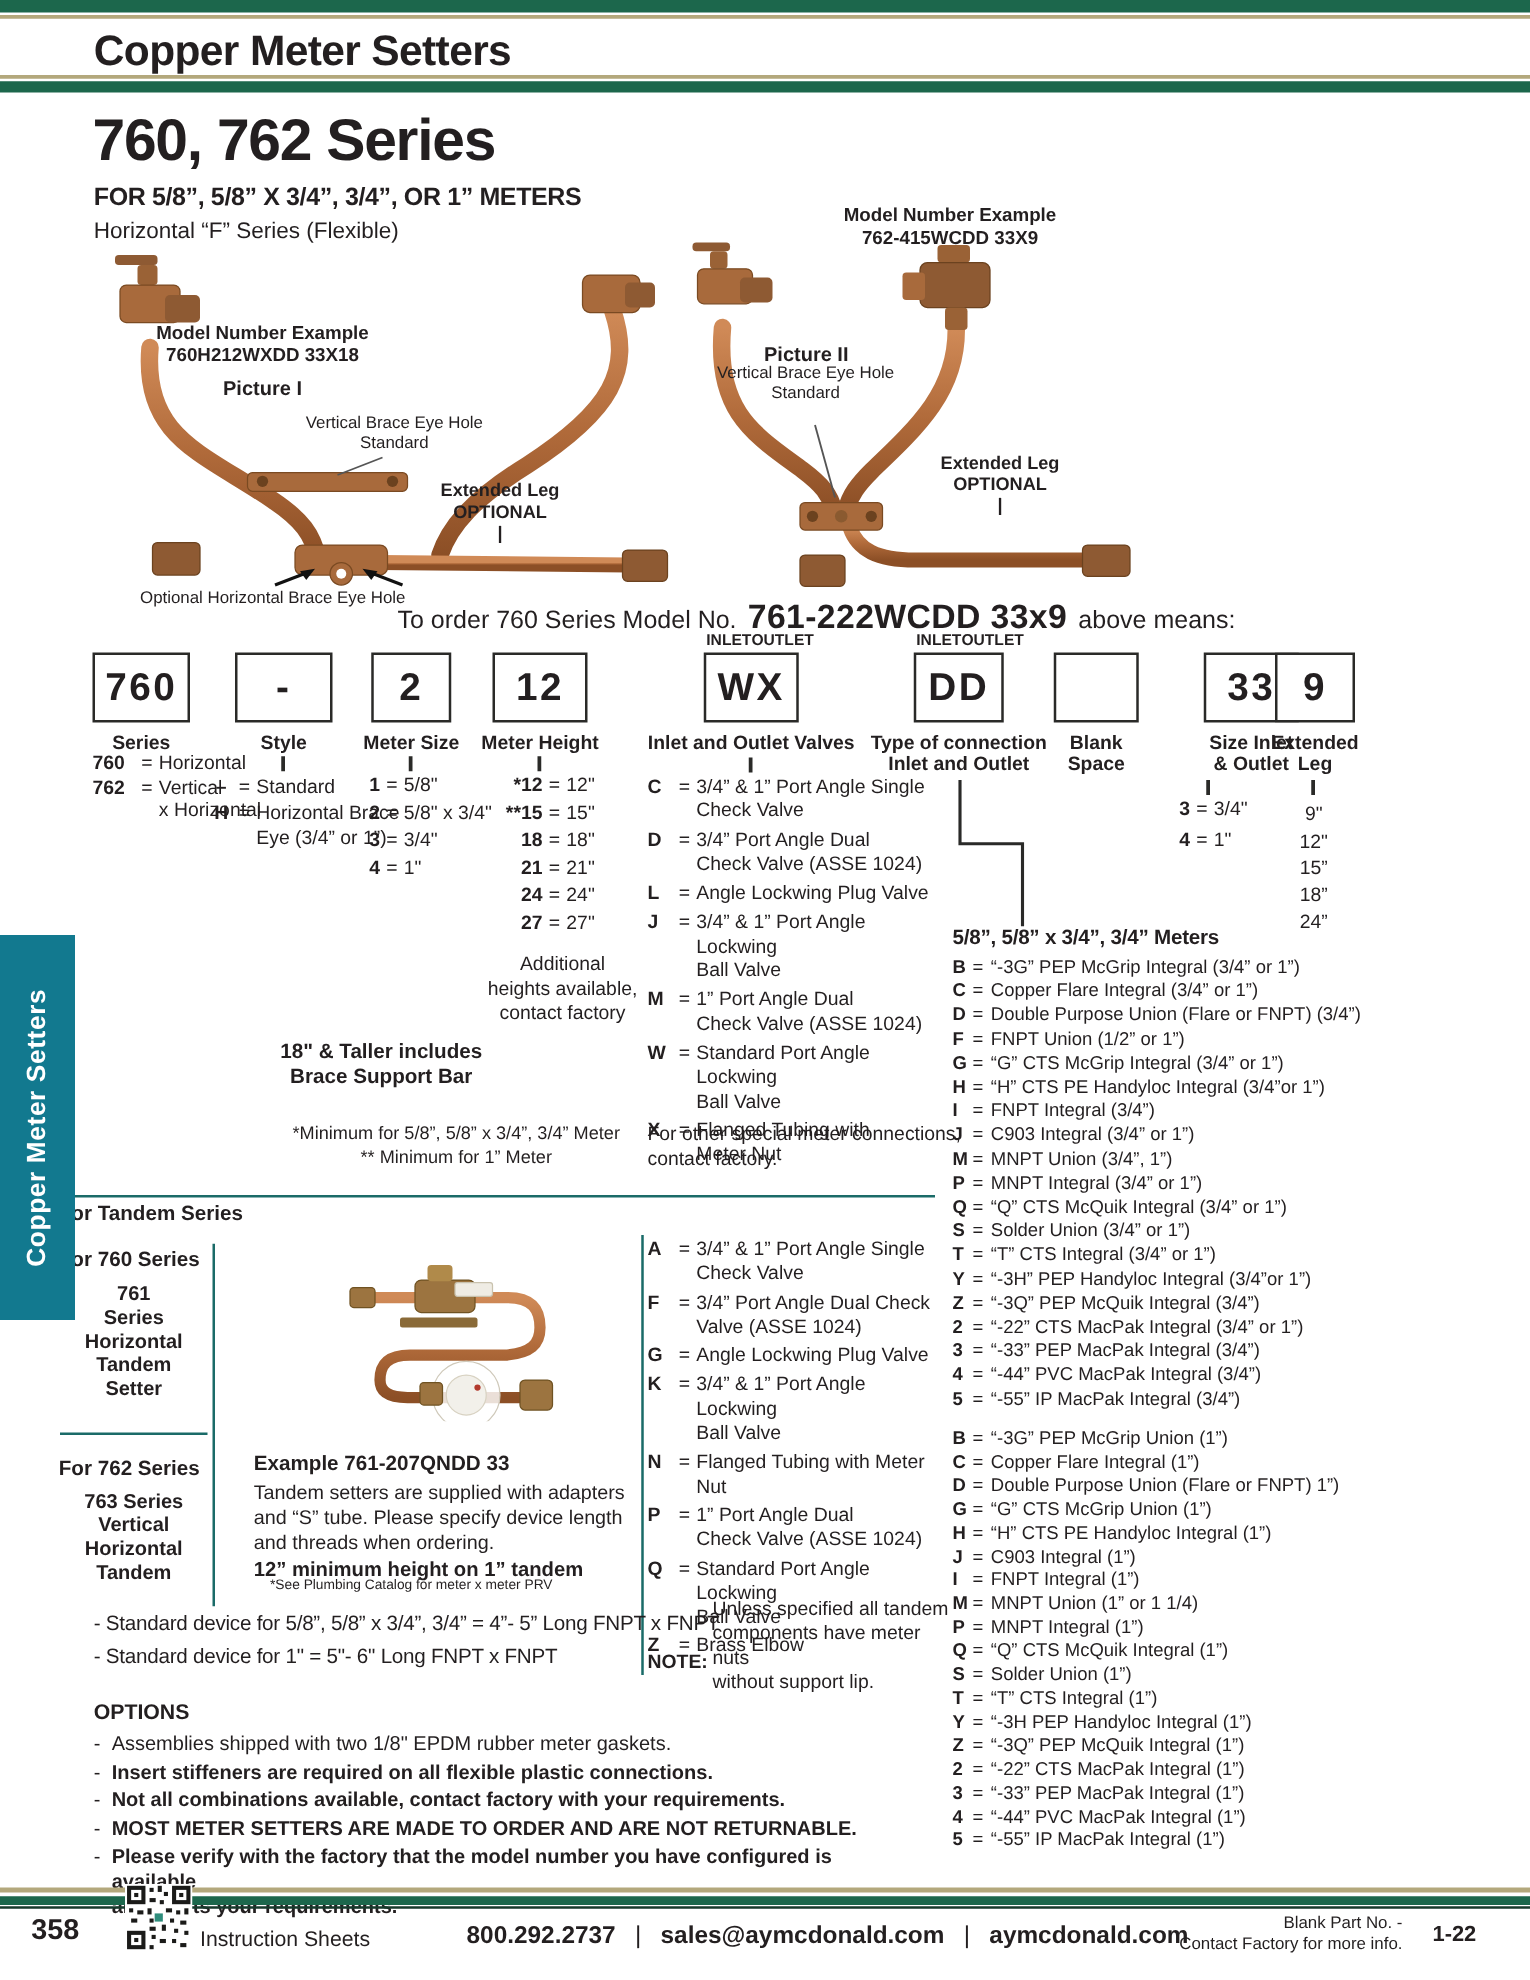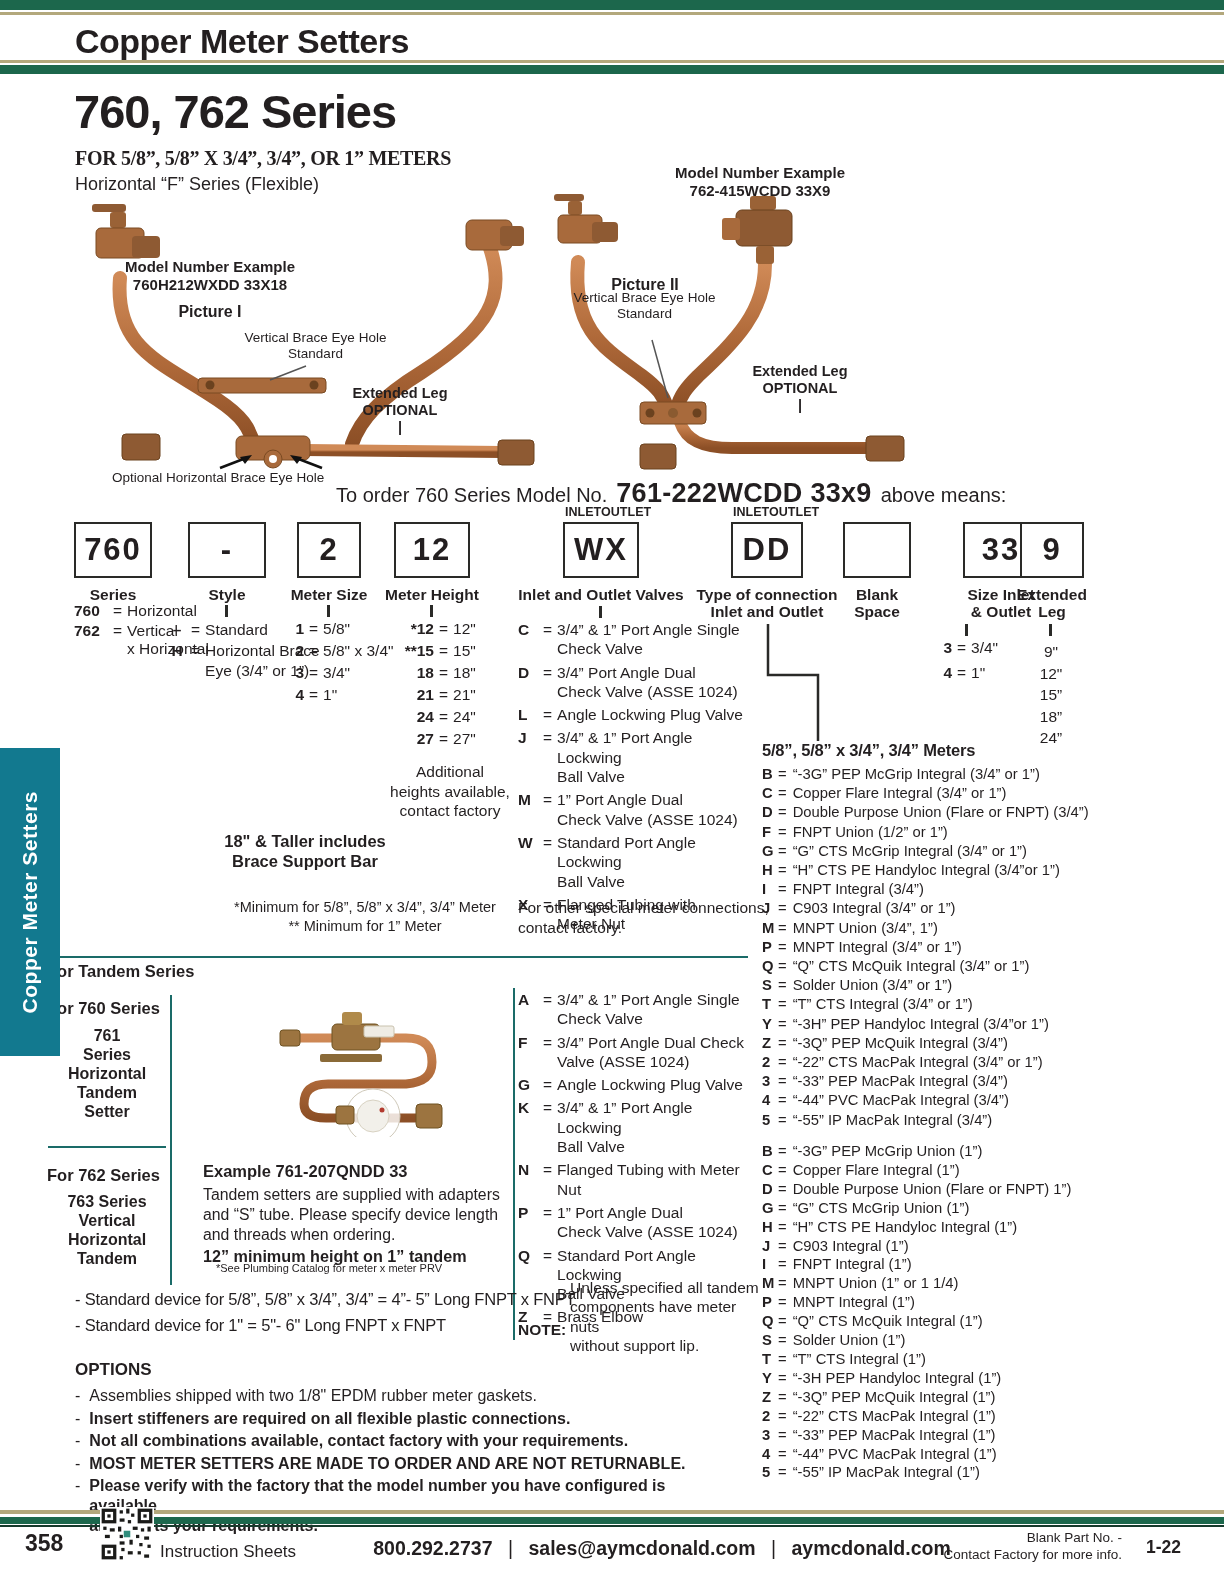--- a/index.html
+++ b/index.html
@@ -12,28 +12,28 @@
 
   
   .bar{position:absolute;left:0;width:1224px;}
   .bar.green{background:#1c674c;}
   .bar.tan{background:#b3a87c;}
   .bar.hair{background:#173a2c;}
 
   .hdr-title{position:absolute;left:75px;top:22px;font-size:34px;font-weight:700;letter-spacing:-.5px;}
 
   .series-title{position:absolute;left:74px;top:84px;font-size:47px;font-weight:700;letter-spacing:-1px;}
-  .series-sub{position:absolute;left:75px;top:147px;font-size:20px;font-weight:700;letter-spacing:-.3px;font-family:Liberation Serif, serif;}
+  .series-sub{position:absolute;left:75px;top:147px;font-size:20px;font-weight:700;letter-spacing:-.3px;}
   .series-type{position:absolute;left:75px;top:174px;font-size:18px;}
 
   .ann{position:absolute;line-height:16px;font-size:13.5px;}
   .ann.bold{font-weight:700;}
 
   
-  .order-line{position:absolute;left:318px;top:478px;display:flex;align-items:baseline;gap:9px;margin-left:18px;}
+  .order-line{position:absolute;left:318px;top:478px;display:flex;align-items:baseline;gap:9px;}
   .order-line .pfx,.order-line .sfx{font-size:20px;}
   .order-line .mdl{font-size:27px;font-weight:700;letter-spacing:.3px;}
 
   
   .obox{position:absolute;top:505px;text-align:center;}
   .inlet-row{height:17px;display:flex;justify-content:space-between;font-weight:700;font-size:12.5px;padding:0 2px;}
   .obox-box{height:52px;border:2.5px solid #2a2a28;background:#fff;display:flex;align-items:center;justify-content:center;
             font-size:31px;font-weight:700;letter-spacing:2px;}
   .obox-label{margin-top:8px;font-weight:700;font-size:15.5px;line-height:17px;width:200px;margin-left:50%;
               transform:translateX(-50%);white-space:pre-line;}

